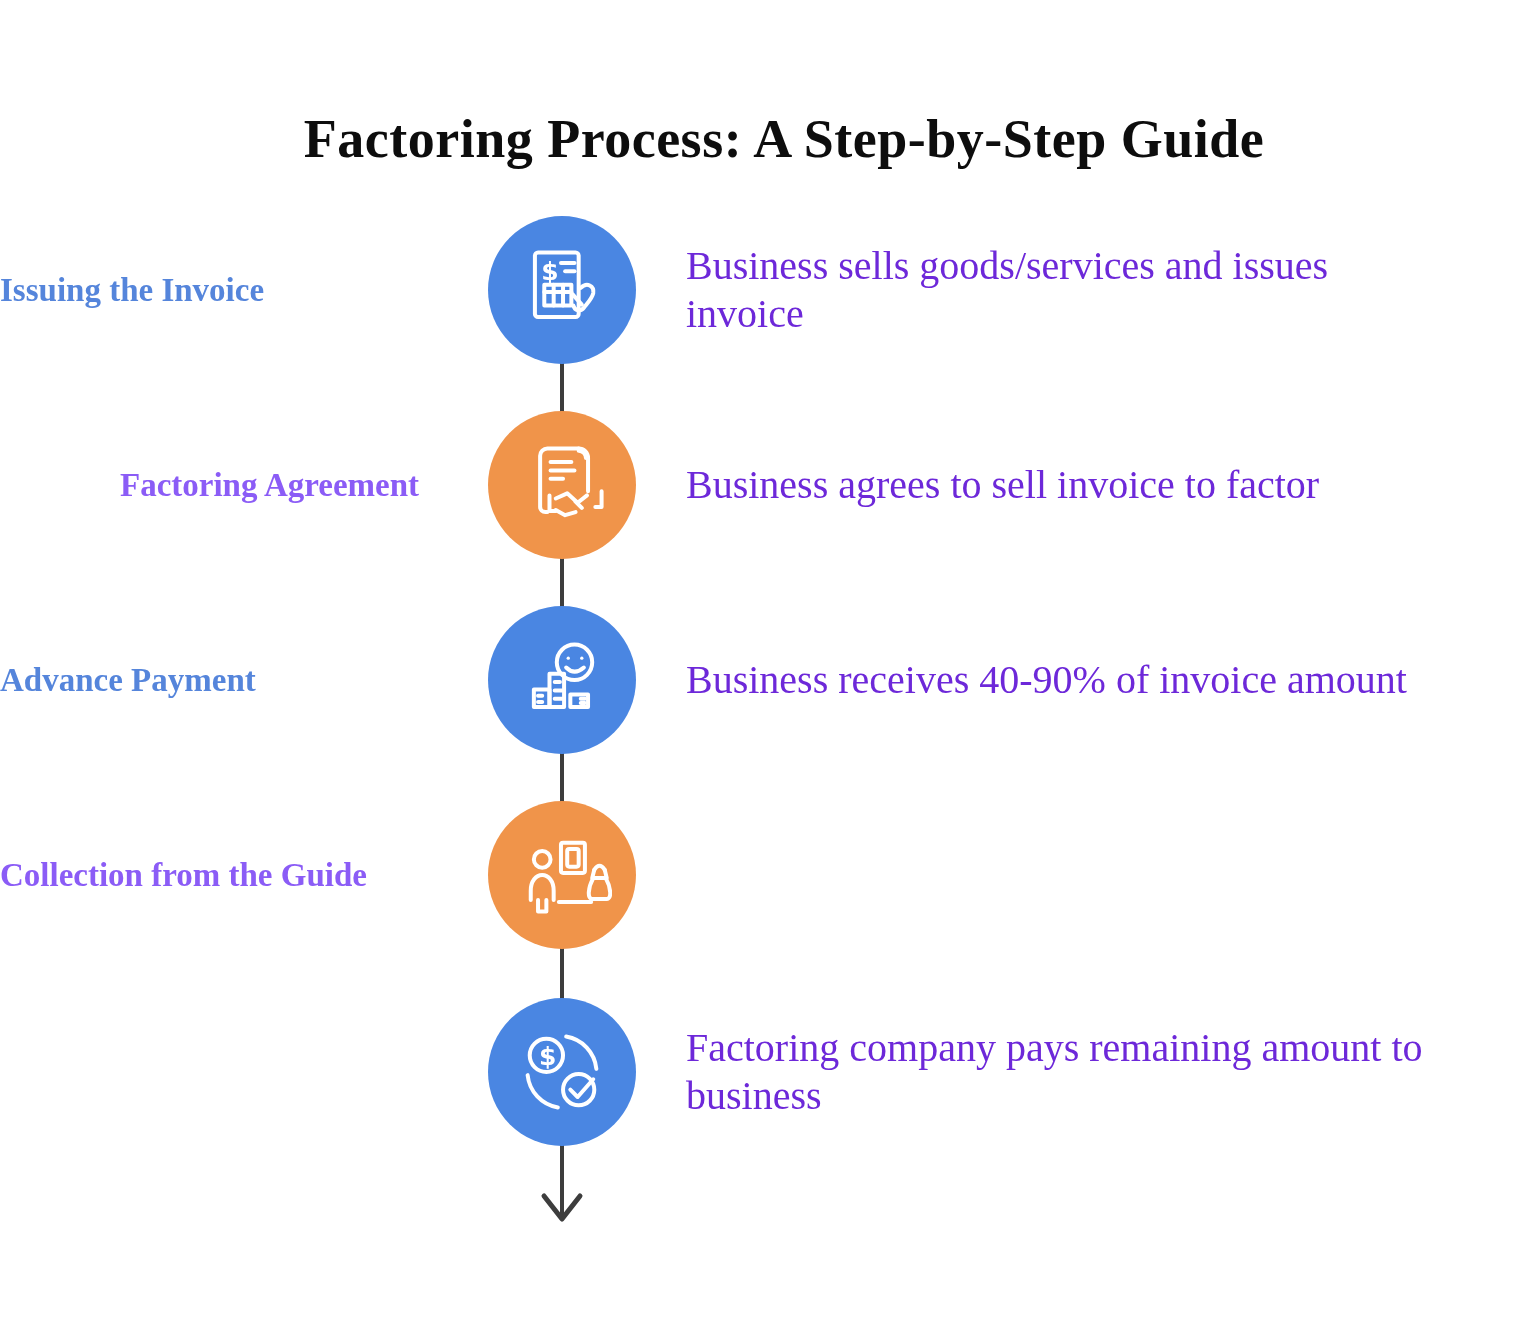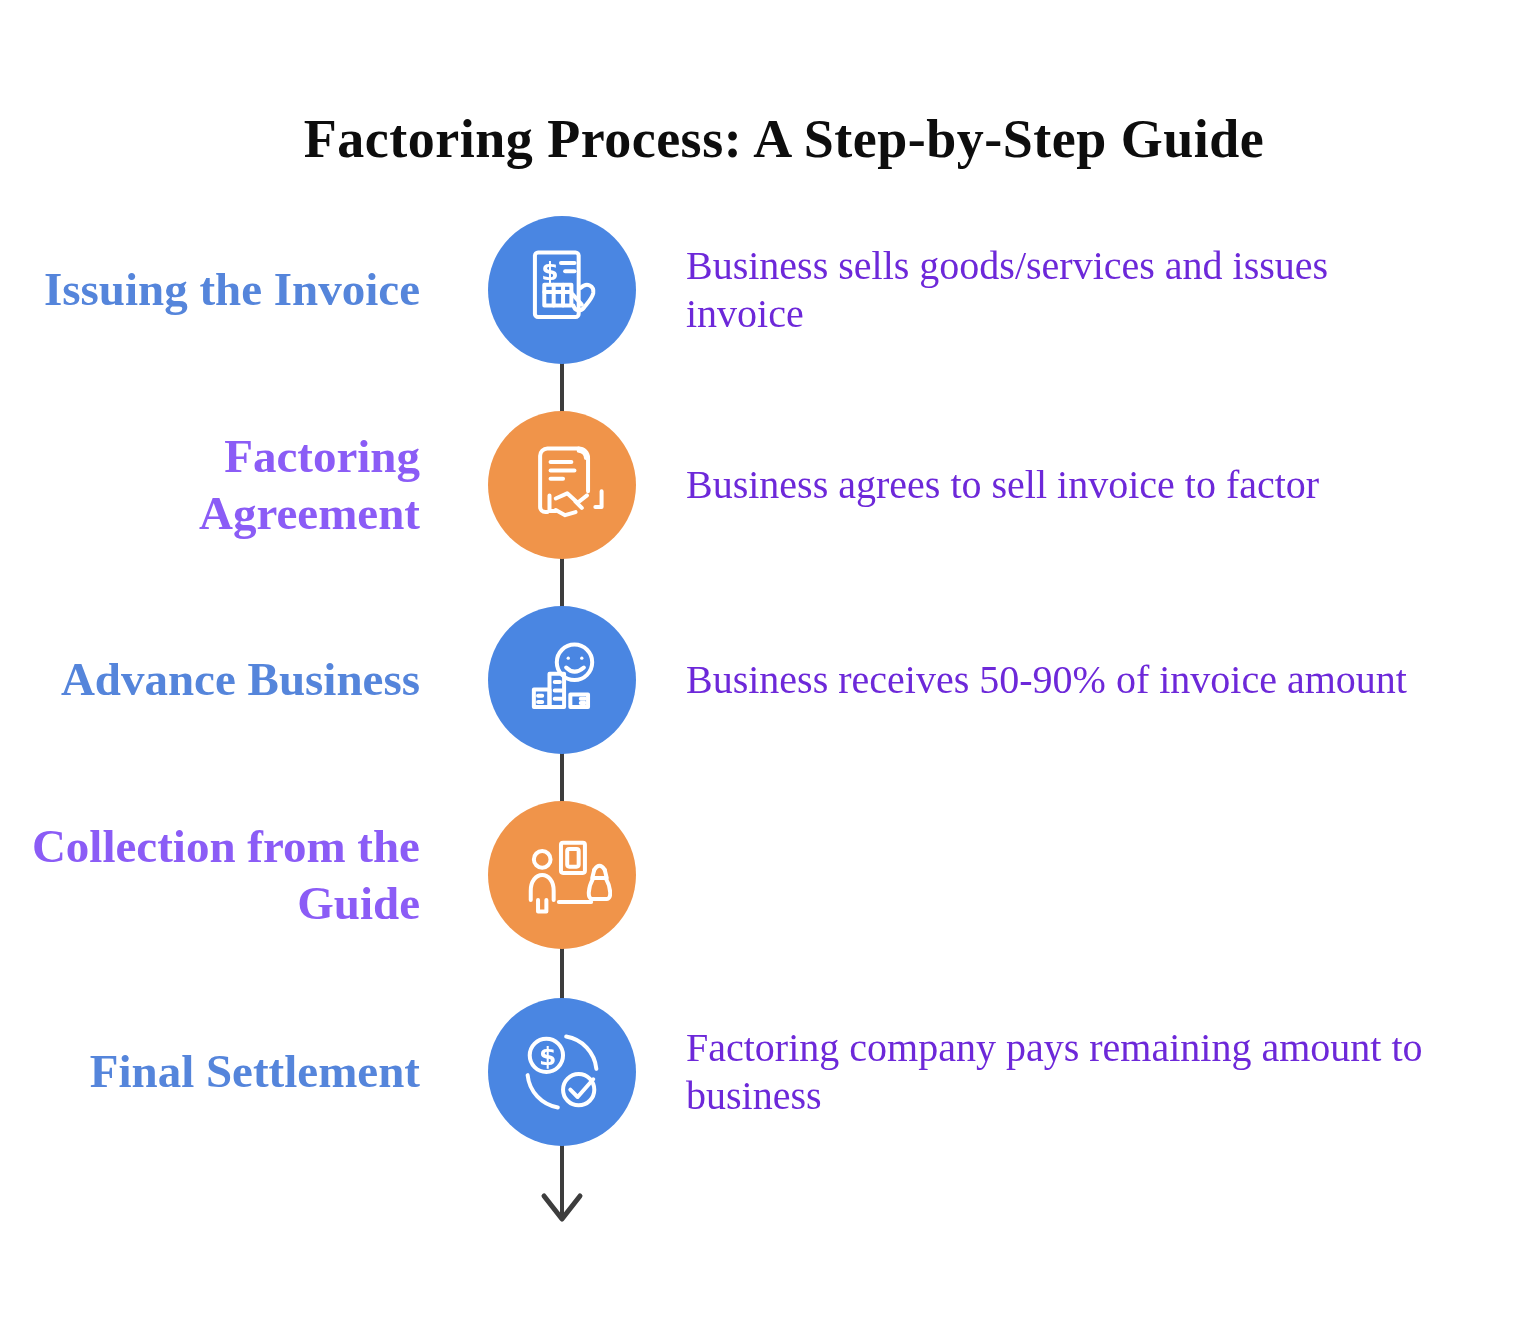--- a/index.html
+++ b/index.html
@@ -30,22 +30,21 @@
   }
   .step{
     position:absolute;
     left:0;width:1536px;height:148px;
   }
   .label{
     position:absolute;
     right:1116px; 
     top:50%;transform:translateY(-50%);
     width:420px;
-    text-align:right;
-    font-size:47px;font-weight:700;line-height:1.22;
+    font-size:33px;font-weight:700;line-height:1.22;
   }
   .label.narrow{width:300px;}
   .label.blue{color:#5585db;}
   .label.orange{color:#8b5cf6;}
   .circle{
     position:absolute;
     left:488px;top:0;
     width:148px;height:148px;border-radius:50%;
     display:flex;align-items:center;justify-content:center;
   }
@@ -103,57 +102,56 @@
         <path d="M86,54 v15 h-6"></path>
         <path d="M42,61 l11,-5 10,9 9,-7"></path>
         <path d="M42,72 l9,5 10,-3"></path>
         <path d="M61,64 l6,6"></path>
       </svg>
     </div>
     <div class="desc wide">Business agrees to sell invoice to factor</div>
   </div>
 
   <div class="step" style="top:606px">
-    <div class="label blue">Advance Business</div>
+    <div class="label blue">Advance Payment</div>
     <div class="circle c-blue">
       <svg class="icon" width="100" height="100" viewBox="0 0 96 96" fill="none" stroke="#ffffff" stroke-width="4" stroke-linecap="round" stroke-linejoin="round">
         <circle cx="60" cy="31" r="17"></circle>
         <circle cx="54" cy="27" r="1.6" fill="#ffffff" stroke="none"></circle>
         <circle cx="67" cy="27" r="1.6" fill="#ffffff" stroke="none"></circle>
         <path d="M52,36 q8,8 17,0"></path>
         <path d="M36,42 h14 v32 h-14 z"></path>
         <path d="M41,50 h5 M41,58 h7 M41,66 h7"></path>
         <path d="M21,57 h15 v17 h-15 z"></path>
         <path d="M25,63 h4 M25,69 h4"></path>
         <path d="M56,62 h17 v12 h-17 z"></path>
         <path d="M66,66 h4 M66,70 h4"></path>
       </svg>
     </div>
-    <div class="desc wide">Business receives 50-90% of invoice amount</div>
+    <div class="desc wide">Business receives 40-90% of invoice amount</div>
   </div>
 
   <div class="step" style="top:801px">
     <div class="label orange">Collection from the Guide</div>
     <div class="circle c-orange">
       <svg class="icon" width="100" height="100" viewBox="0 0 96 96" fill="none" stroke="#ffffff" stroke-width="4" stroke-linecap="round" stroke-linejoin="round">
         <circle cx="29" cy="33" r="8"></circle>
         <path d="M18,72 v-9 c0,-9 5,-15 11,-15 s11,6 11,15 v9"></path>
         <path d="M25,72 v11 h8 v-11"></path>
         <rect x="47" y="17" width="23" height="29" rx="2"></rect>
         <rect x="53" y="23" width="11" height="17" rx="2"></rect>
         <path d="M79,43 q5,-8 10,0"></path>
         <path d="M79,43 l-2,8 h14 l-2,-8"></path>
         <path d="M78,51 c-5,9 -6,20 -1,20 h14 c5,0 4,-11 -1,-20"></path>
         <path d="M45,74 h31"></path>
       </svg>
     </div>
   </div>
 
   <div class="step" style="top:998px">
-    <div class="label blue">Final Settlement</div>
     <div class="circle c-blue">
       <svg class="icon" width="100" height="100" viewBox="0 0 96 96" fill="none" stroke="#ffffff" stroke-width="4" stroke-linecap="round" stroke-linejoin="round">
         <circle cx="33" cy="32" r="16"></circle>
         <text x="26" y="41" font-family="DejaVu Sans, sans-serif" font-size="24" font-weight="bold" fill="#ffffff" stroke="none">$</text>
         <path d="M52,14 a35,35 0 0 1 29,31"></path>
         <path d="M15,51 a35,35 0 0 0 29,31"></path>
         <circle cx="64" cy="65" r="15"></circle>
         <path d="M56,65 l7,7 l15,-17"></path>
       </svg>
     </div>

